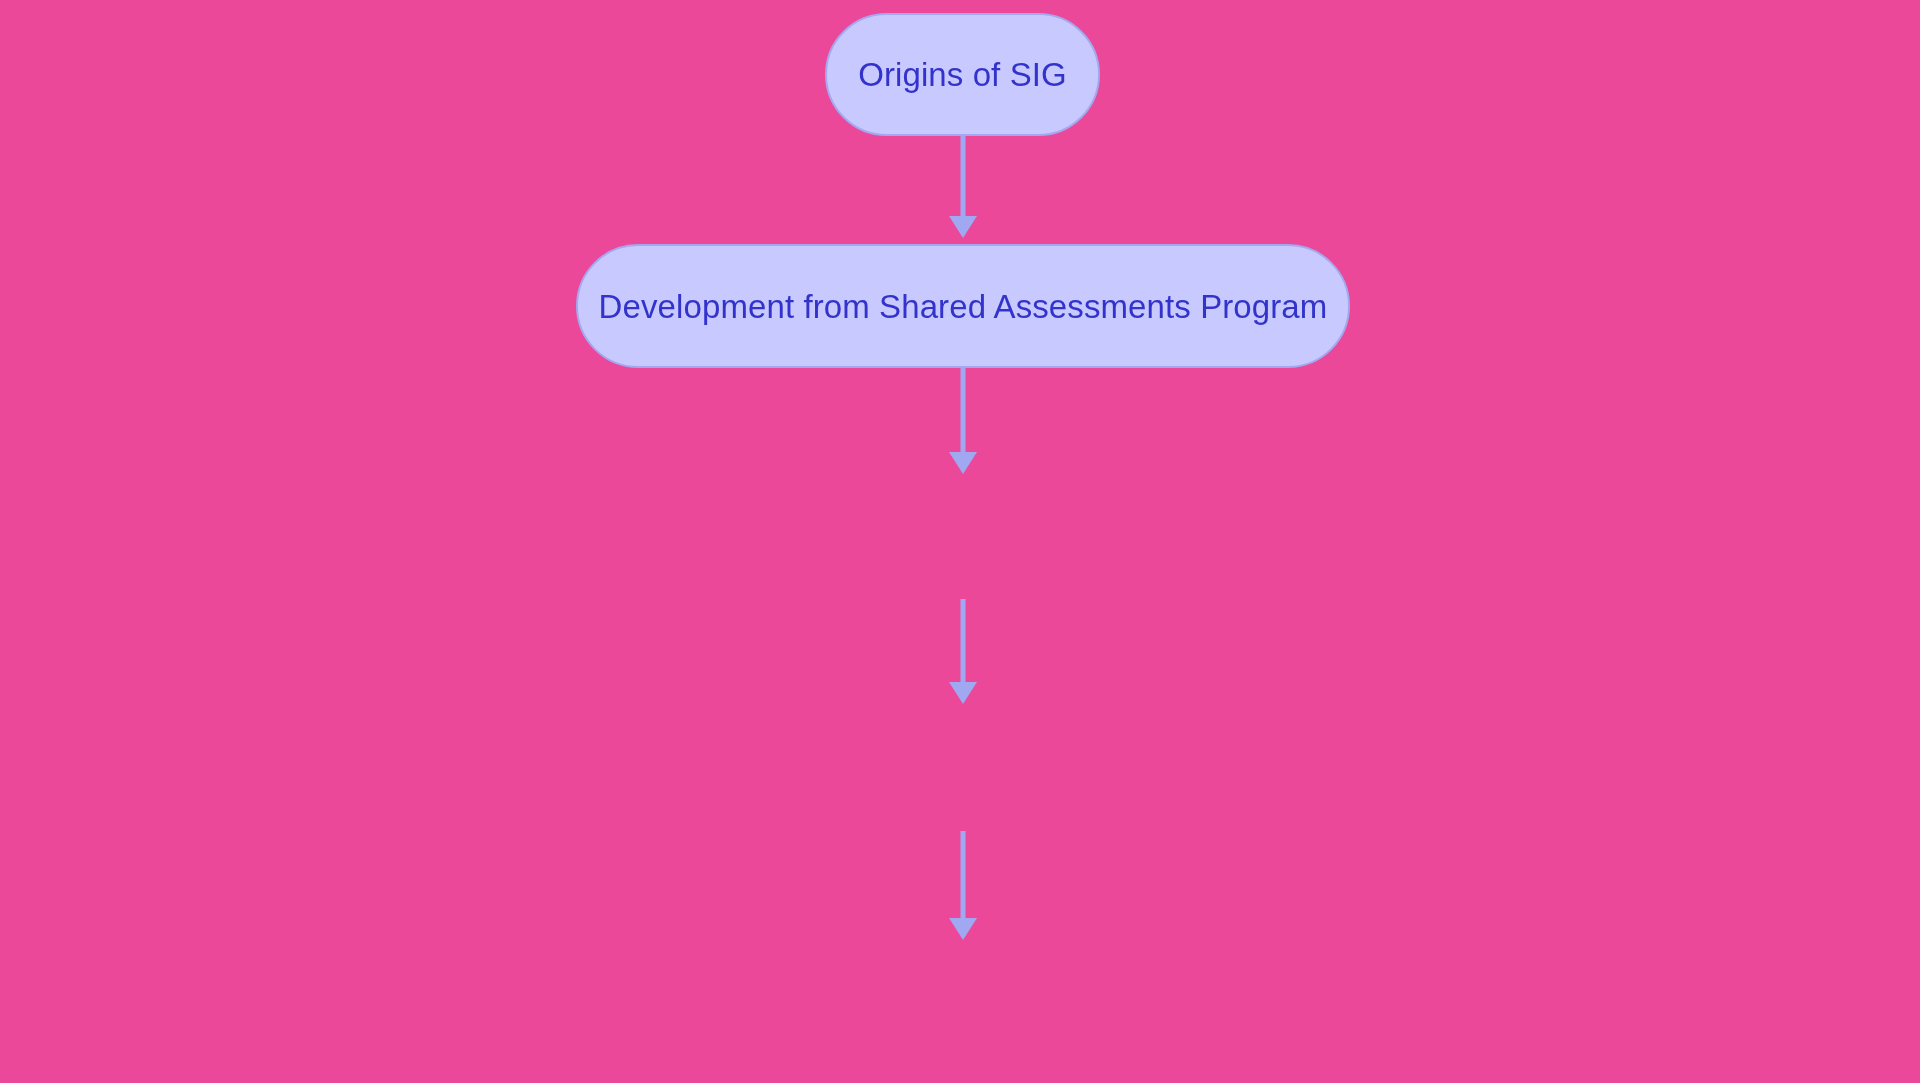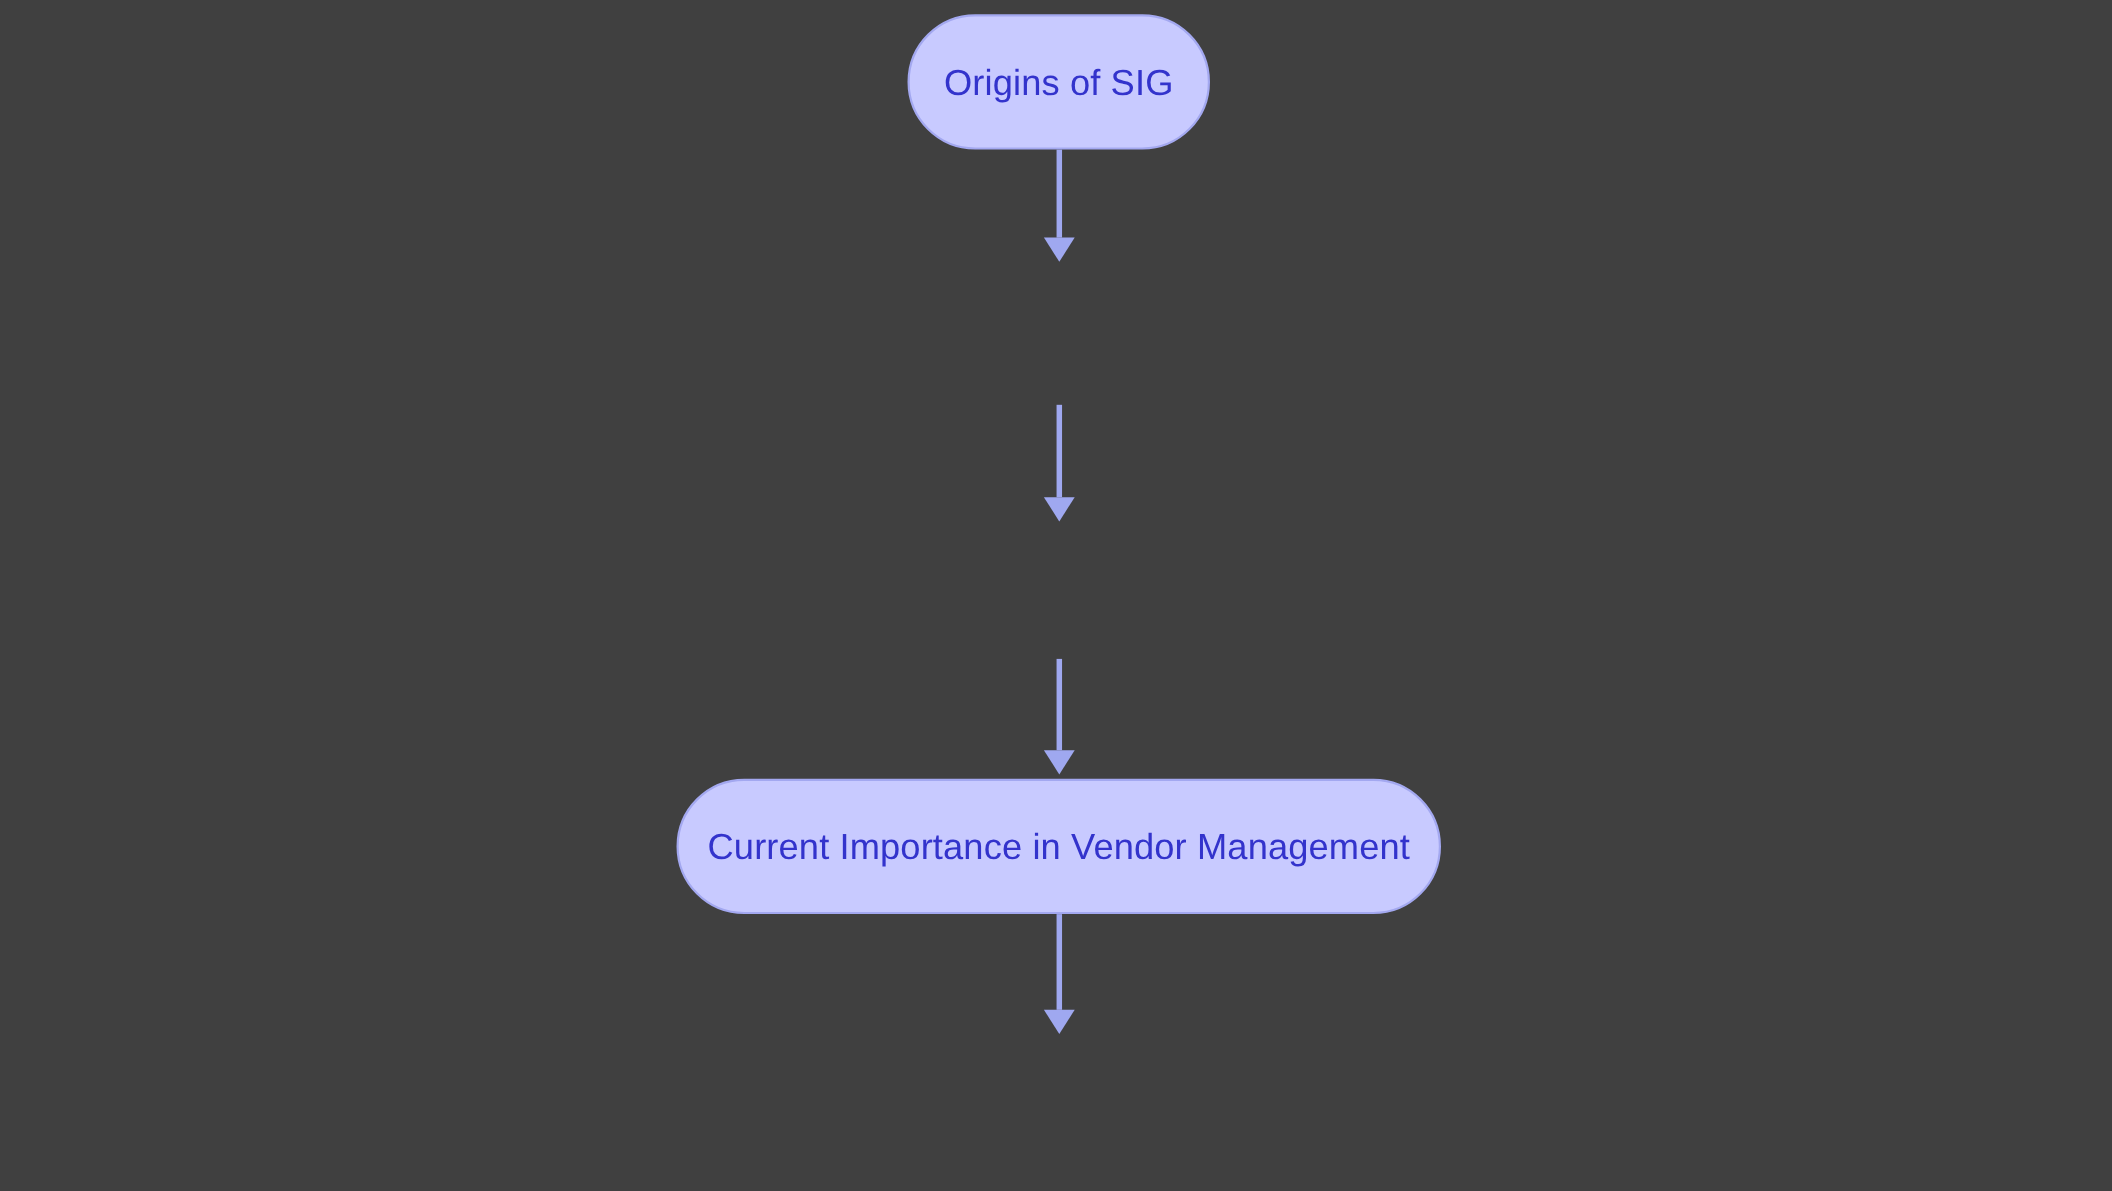--- a/index.html
+++ b/index.html
@@ -12,21 +12,21 @@
     width: 1920px;
     height: 1083px;
     overflow: hidden;
     font-family: "Liberation Sans", sans-serif;
   }
 
   #flow-canvas {
     position: relative;
     width: 1920px;
     height: 1083px;
-    background: #404040;
+    background: #ec4899;
   }
 
   .edge-layer {
     position: absolute;
     left: 0;
     top: 0;
     width: 1920px;
     height: 1083px;
     pointer-events: none;
   }
@@ -96,20 +96,20 @@
     <g>
       <line x1="963" y1="831" x2="963" y2="918" stroke="#9fa8f0" stroke-width="5"></line>
       <polygon points="949,918 977,918 963,940" fill="#9fa8f0"></polygon>
     </g>
   </svg>
 
   <div class="node" id="node-0">
     <span class="node-label">Origins of SIG</span>
   </div>
 
+  <div class="node" id="node-1">
+    <span class="node-label">Development from Shared Assessments Program</span>
+  </div>
 
 
-  <div class="node" id="node-3">
-    <span class="node-label">Current Importance in Vendor Management</span>
-  </div>
 
 
 </div>
 
 </body></html>

